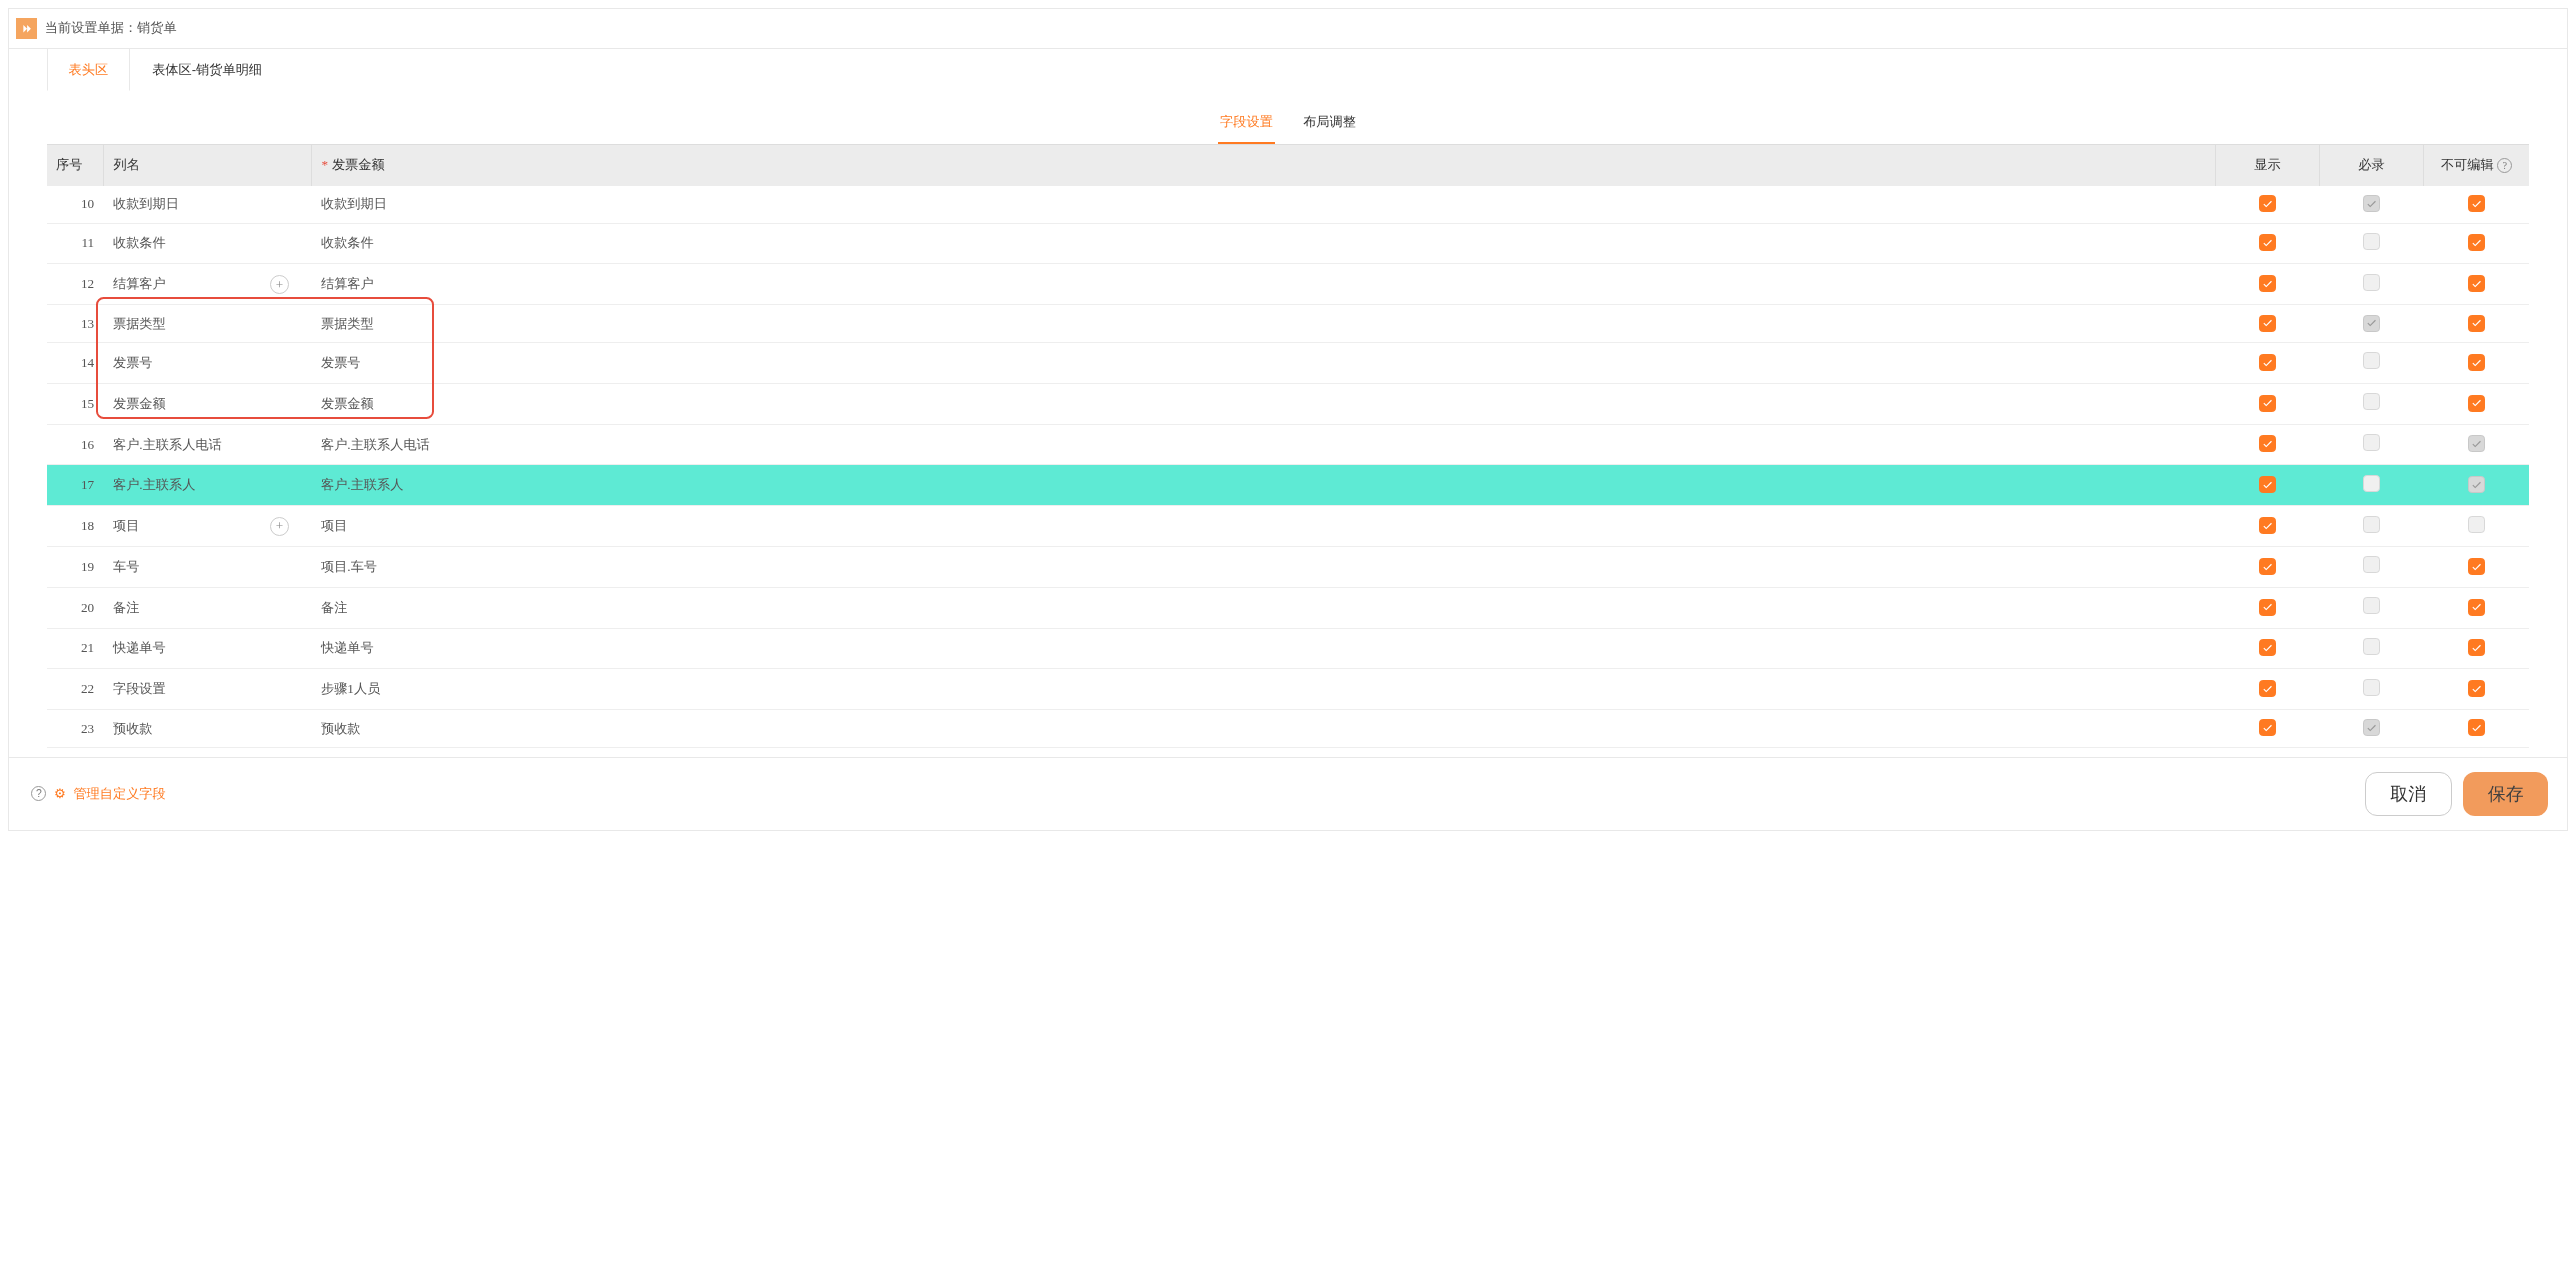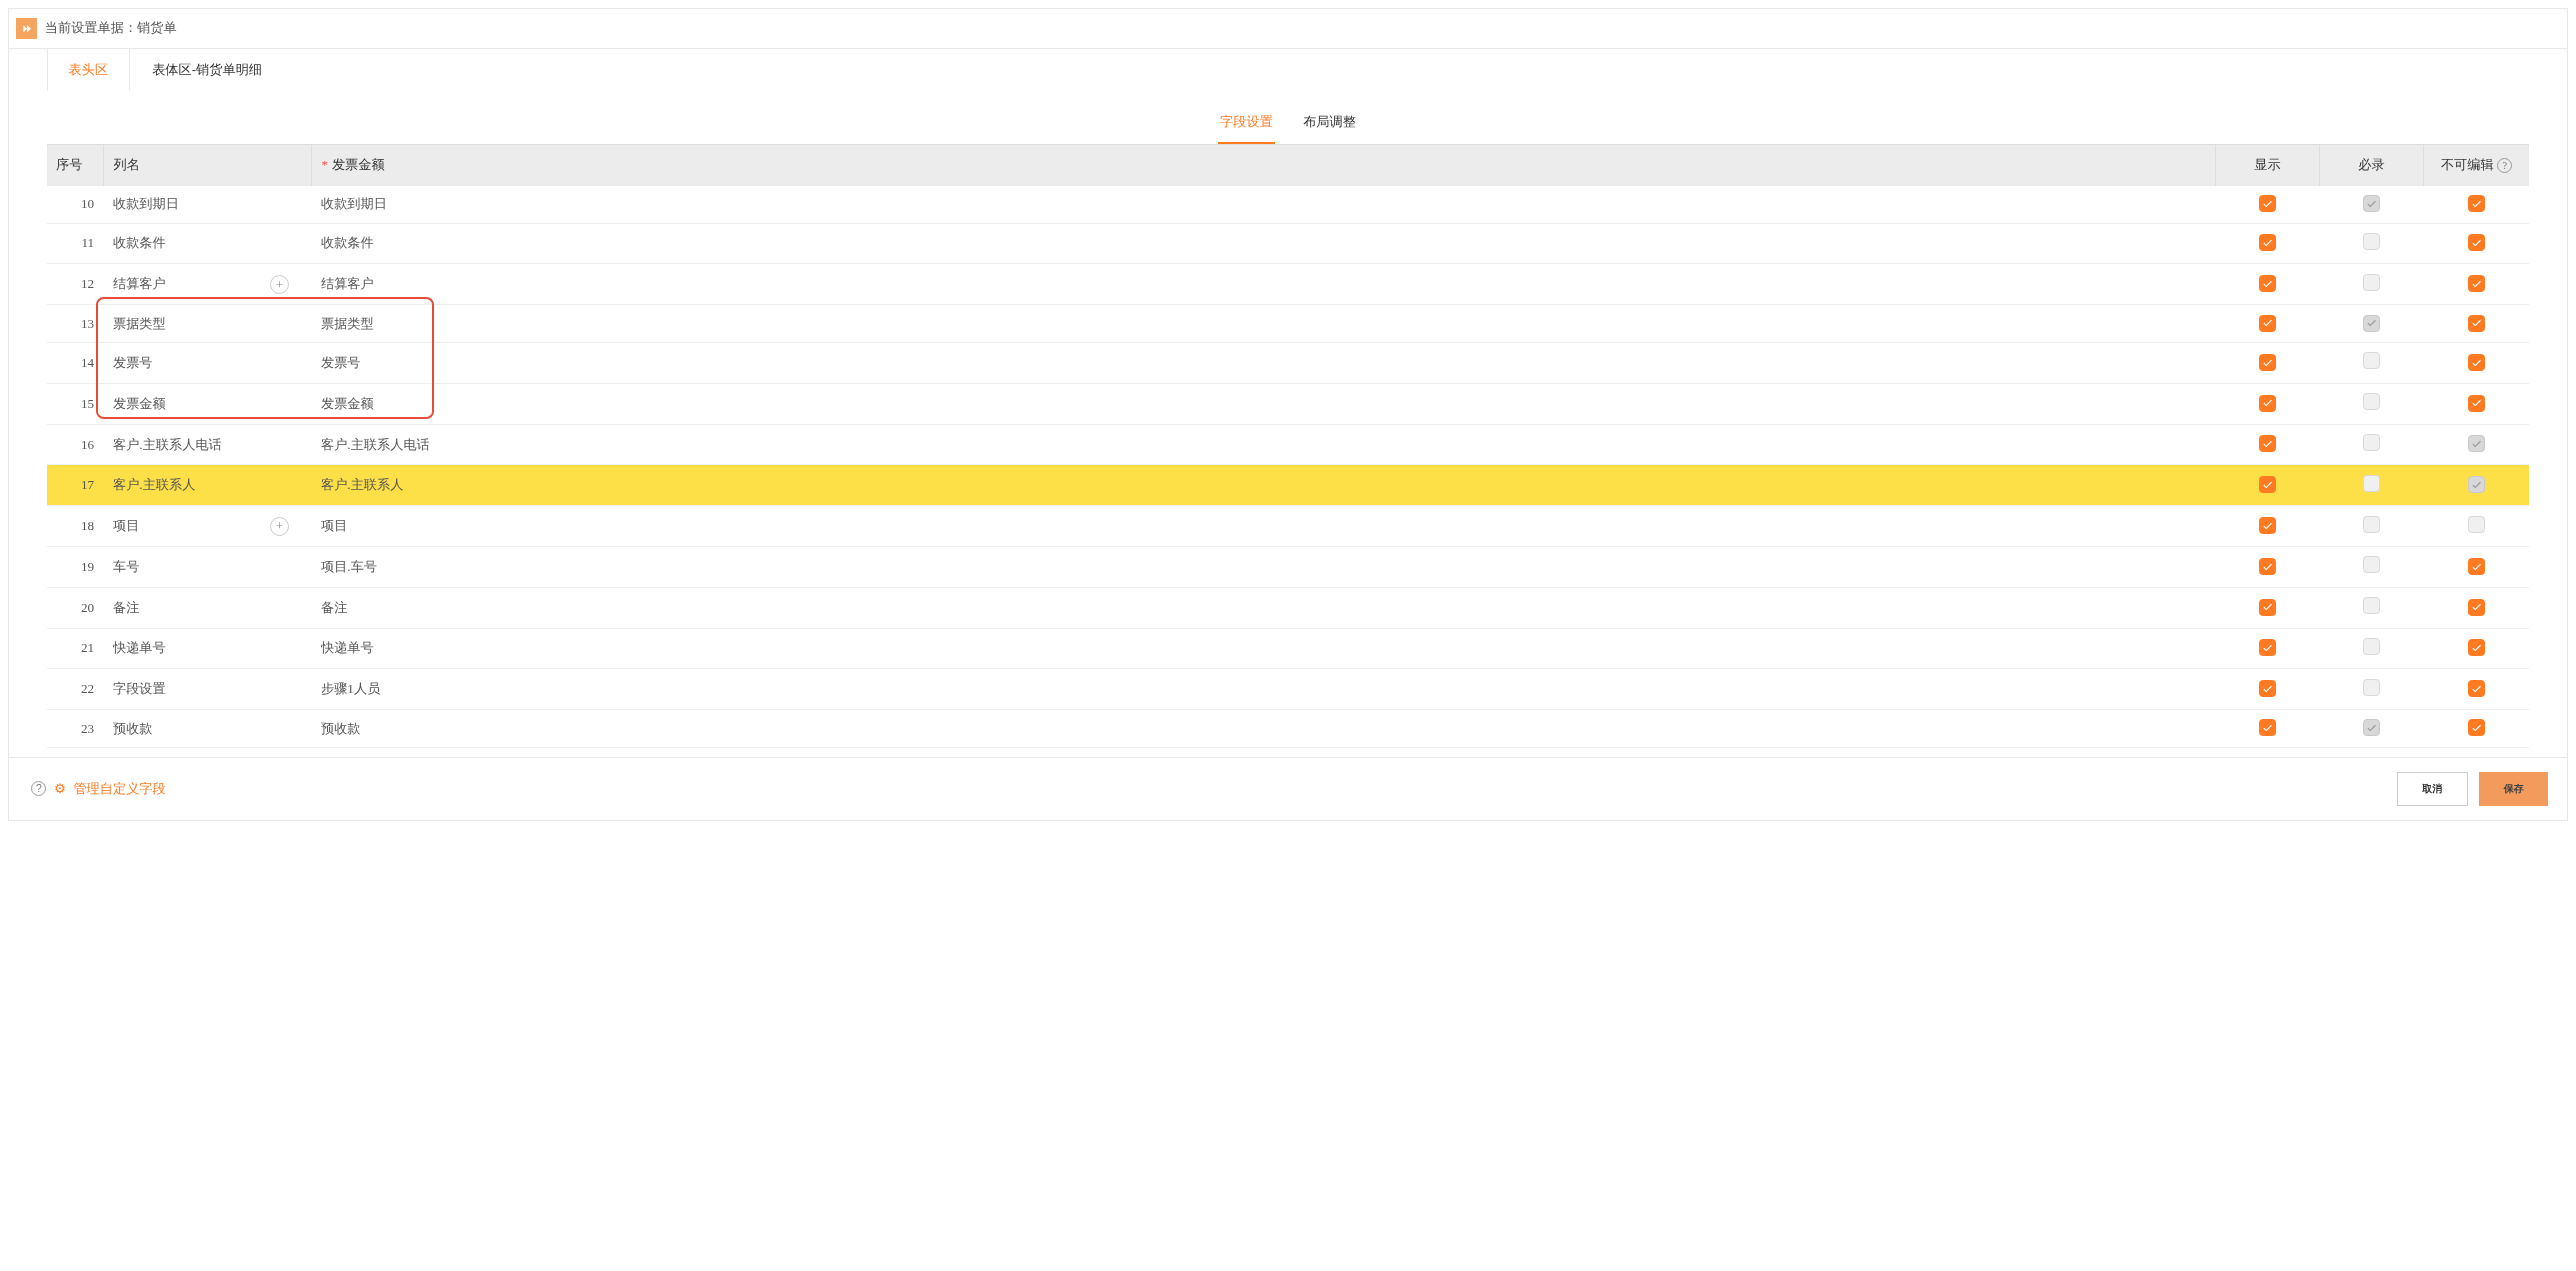--- a/index.html
+++ b/index.html
@@ -110,21 +110,21 @@
   width: 17px; height: 17px; border-radius: 3.8px; display: inline-flex;
   align-items: center; justify-content: center; border: 0.9px solid #ccc;
   background: #fff;
 }
 .cbox.checked { background: #ff7a21; border-color: #ff7a21; }
 .cbox.checked svg { width: 11.3px; height: 11.3px; fill: #fff; }
 .cbox.disabled { background: #f0f0f0; border-color: #d8d8d8; }
 .cbox.disabled.checked { background: #d8d8d8; border-color: #c8c8c8; }
 .cbox.disabled.checked svg { fill: #999; }
 
-tr.highlighted td { background: #fde047; }
+tr.highlighted td { background: #5eead4; }
 
 .red-box {
   position: absolute;
   border: 2.8px solid #e74c3c;
   border-radius: 7.6px;
   pointer-events: none;
 }
 
 .help-icon {
   display: inline-flex; width: 15px; height: 15px; border: 0.9px solid #999;
@@ -135,22 +135,22 @@
 .footer {
   display: flex; align-items: center; justify-content: space-between;
   padding: 13.2px 19px; border-top: 0.9px solid #e8e8e8;
   background: #fff;
 }
 .footer-left { display: flex; align-items: center; gap: 7.6px; }
 .gear-icon { color: #ff7a21; font-size: 13.2px; }
 .manage-link { color: #ff7a21; cursor: pointer; }
 .footer-right { display: flex; gap: 11.3px; }
 .btn {
-  padding: 9.4px 24.6px; border-radius: 0; cursor: pointer;
-  font-size: 10px; border: none; font-weight: bold;
+  padding: 9.4px 24.6px; border-radius: 12px; cursor: pointer;
+  font-size: 18px; border: none;
 }
 .btn-cancel { background: #fff; border: 0.9px solid #ccc; color: #333; }
 .btn-save { background: #f29b5c; color: #404040; }
 
 .table-wrapper { position: relative; }
 </style>
 </head>
 <body>
 
 <div class="container">

